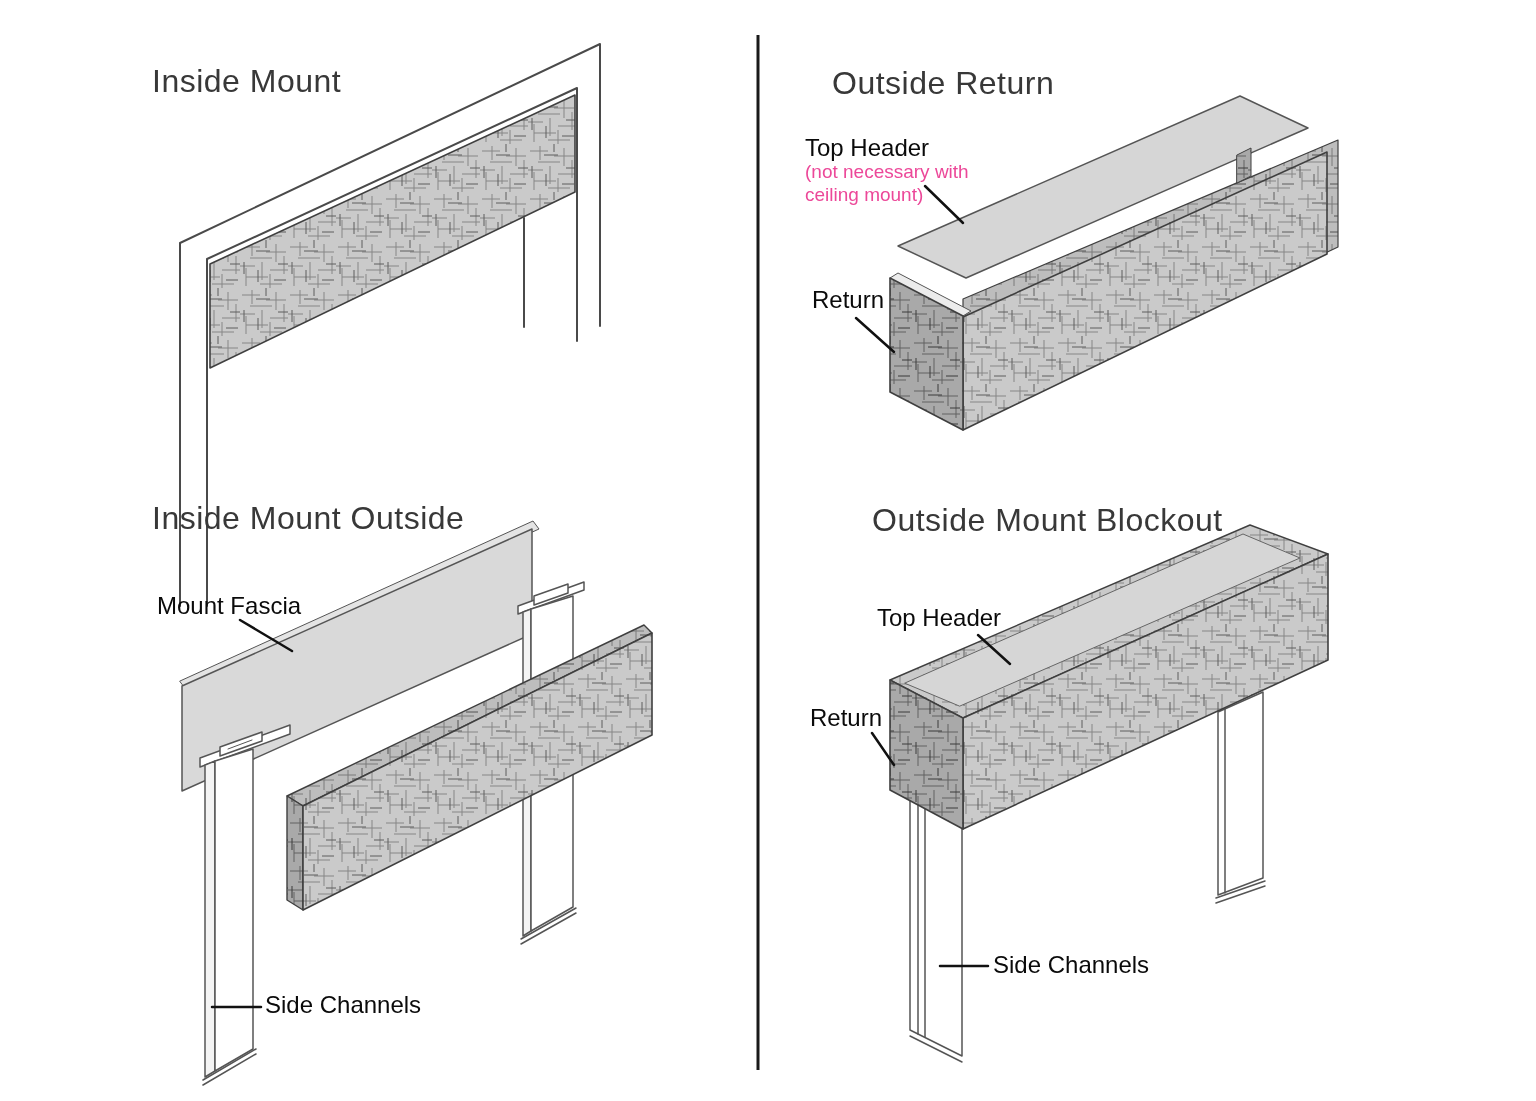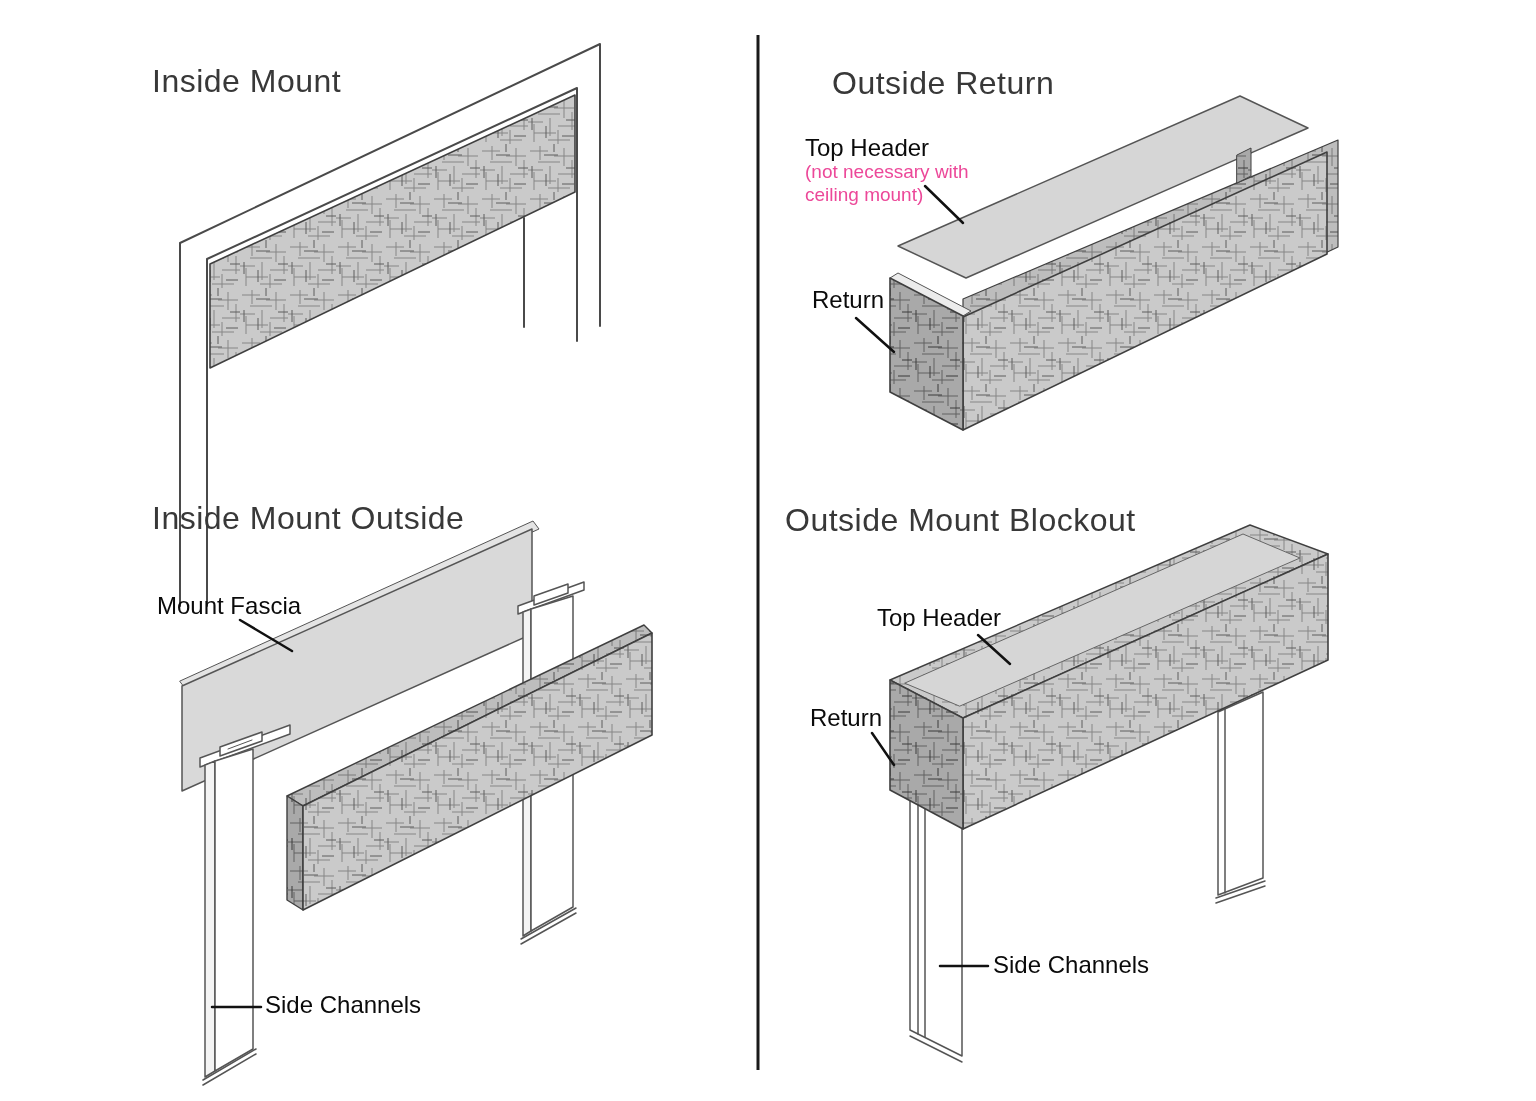--- a/index.html
+++ b/index.html
@@ -201,16 +201,16 @@
 <div class="txt note" style="left:805px;top:160px;">
   <div>(not necessary with</div>
   <div>ceiling mount)</div>
 </div>
 <div class="txt lbl" style="left:812px;top:286px;">Return</div>
 
 <div class="txt title" style="left:152px;top:500px;">Inside Mount Outside</div>
 <div class="txt lbl" style="left:157px;top:592px;">Mount Fascia</div>
 <div class="txt lbl" style="left:265px;top:991px;">Side Channels</div>
 
-<div class="txt title" style="left:785px;top:502px;">Outside Mount Blockout</div>
+<div class="txt title" style="left:872px;top:502px;">Outside Mount Blockout</div>
 <div class="txt lbl" style="left:877px;top:604px;">Top Header</div>
 <div class="txt lbl" style="left:810px;top:704px;">Return</div>
 <div class="txt lbl" style="left:993px;top:951px;">Side Channels</div>
 
 </body></html>

